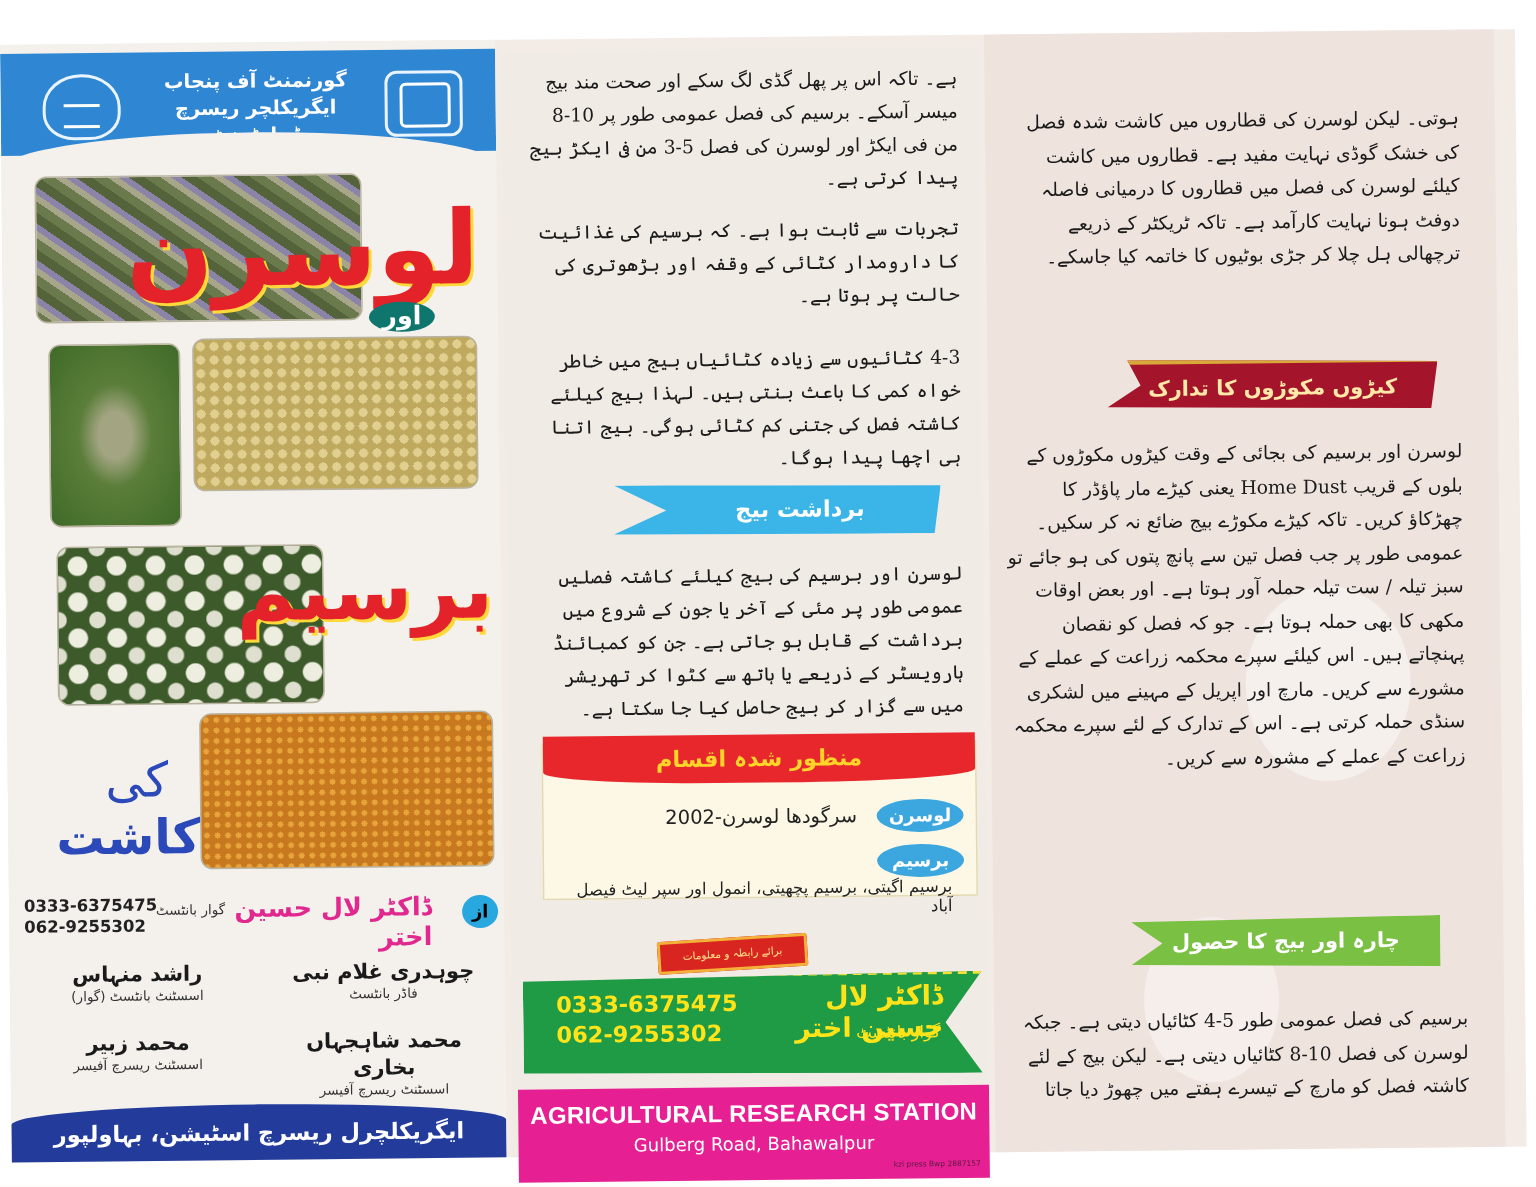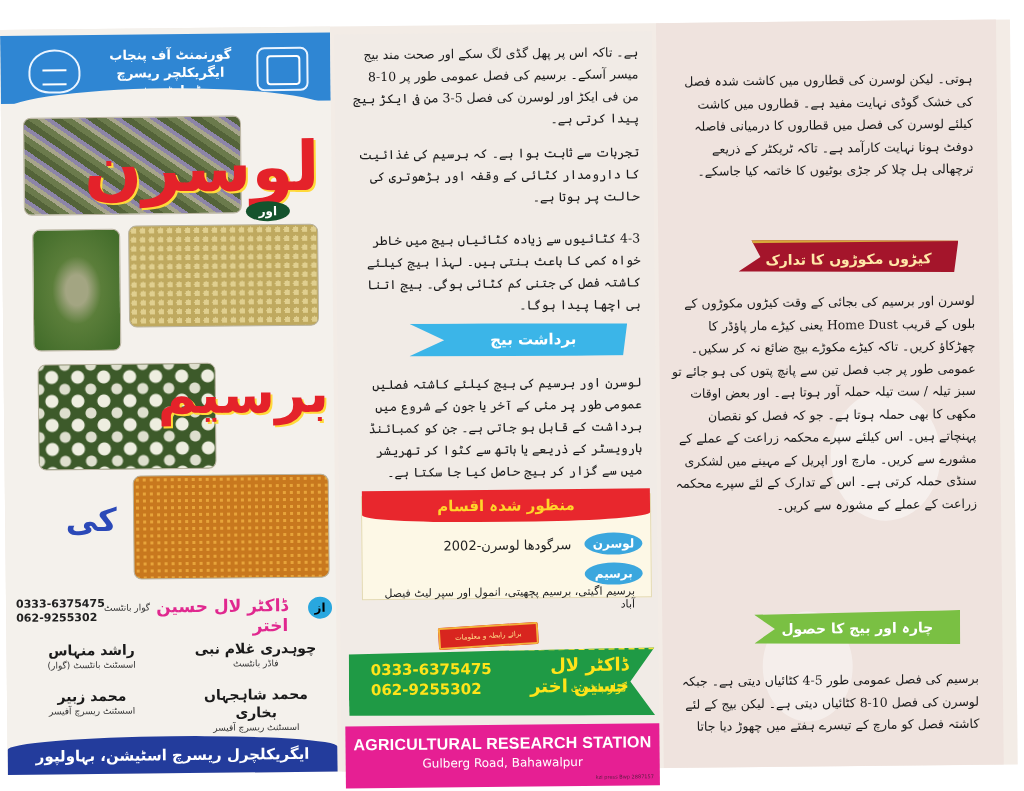--- a/index.html
+++ b/index.html
@@ -22,23 +22,23 @@
   .header-text .l2 { font-size: 13px; line-height: 18px; }
 
   .photo { position: absolute; border-radius: 8px; border: 1px solid #b9b3a0; }
   .photo-alfalfa { left: 22px; top: 88px; width: 218px; height: 98px; background: repeating-linear-gradient(35deg, #6b7a4c 0 6px, #a7a58a 6px 10px, #8c84a8 10px 14px, #546339 14px 20px); }
   .photo-pod { left: 30px; top: 200px; width: 88px; height: 122px; background: radial-gradient(ellipse at 50% 50%, #a3a582 0 18%, #5b7e3a 40%, #3f6a28 100%); }
   .photo-seeds1 { left: 126px; top: 197px; width: 190px; height: 102px; background: radial-gradient(circle, #e0cf8f 0 3px, #bfa95f 3px 5px) 0 0/9px 9px, #c7b26c; }
   .photo-clover { left: 34px; top: 335px; width: 178px; height: 106px; background: radial-gradient(circle, #eeeee0 0 6px, transparent 7px) 0 0/26px 24px, radial-gradient(circle, #dedfce 0 5px, transparent 6px) 13px 12px/26px 24px, #3d5a2a; }
   .photo-seeds2 { left: 128px; top: 447px; width: 196px; height: 104px; background: radial-gradient(circle, #e7a43a 0 2px, #c8781e 2px 4px) 0 0/7px 7px, #d38c2a; }
 
   .title-lucerne { position: absolute; left: 178px; top: 100px; width: 140px; text-align: right; direction: rtl; font-size: 68px; font-weight: bold; color: #e4222a; text-shadow: 2px 2px 0 #ffd93a; line-height: 80px; }
-  .aur-badge { position: absolute; left: 244px; top: 174px; width: 44px; height: 20px; border-radius: 50%; background: #14532d; color: #fff; font-size: 12px; font-weight: bold; text-align: center; line-height: 20px; }
+  .aur-badge { position: absolute; left: 244px; top: 174px; width: 44px; height: 20px; border-radius: 50%; background: #0f766e; color: #fff; font-size: 17px; font-weight: bold; text-align: center; line-height: 20px; }
   .title-berseem { position: absolute; left: 220px; top: 335px; width: 105px; text-align: right; direction: rtl; font-size: 54px; font-weight: bold; color: #e4222a; text-shadow: 2px 2px 0 #ffd93a; line-height: 64px; }
-  .title-ki { position: absolute; left: 56px; top: 472px; width: 60px; text-align: center; font-size: 32px; font-weight: bold; color: #2b49b8; direction: rtl; }
+  .title-ki { position: absolute; left: 56px; top: 472px; width: 60px; text-align: center; font-size: 32px; font-weight: normal; color: #2b49b8; direction: rtl; }
   .title-kasht { position: absolute; left: 38px; top: 510px; width: 90px; text-align: center; font-size: 32px; font-weight: bold; color: #2b49b8; direction: rtl; }
 
   .author-row { position: absolute; left: 10px; top: 568px; width: 318px; height: 36px; }
   .phones { position: absolute; left: 0; top: 0; font-family: "DejaVu Sans", sans-serif; font-weight: bold; font-size: 11px; line-height: 14px; color: #222; }
   .author-name { position: absolute; left: 122px; top: 0; width: 150px; direction: rtl; text-align: right; font-size: 17px; color: #e0288f; font-weight: bold; }
   .author-title { position: absolute; left: 88px; top: 6px; font-size: 9px; color: #333; direction: rtl; }
   .az-badge { position: absolute; right: 2px; top: 2px; width: 24px; height: 22px; border-radius: 50%; background: #29a7df; color: #000000; font-size: 12px; text-align: center; line-height: 22px; font-weight: bold; }
 
   .staff { position: absolute; left: 10px; top: 612px; width: 318px; height: 100px; }
   .staff-member { position: absolute; width: 150px; text-align: center; direction: rtl; }
@@ -112,20 +112,21 @@
 
     <div class="photo photo-alfalfa"></div>
     <div class="title-lucerne">لوسرن</div>
     <div class="aur-badge">اور</div>
     <div class="photo photo-pod"></div>
     <div class="photo photo-seeds1"></div>
     <div class="photo photo-clover"></div>
     <div class="title-berseem">برسیم</div>
     <div class="photo photo-seeds2"></div>
     <div class="title-ki">کی</div>
+    <div class="title-kasht">کاشت</div>
 
     <div class="author-row">
       <div class="phones">
         <div>0333-6375475</div>
         <div>062-9255302</div>
       </div>
       <div class="author-title">گوار بانٹسٹ</div>
       <div class="author-name">ڈاکٹر لال حسین اختر</div>
       <div class="az-badge">از</div>
     </div>

